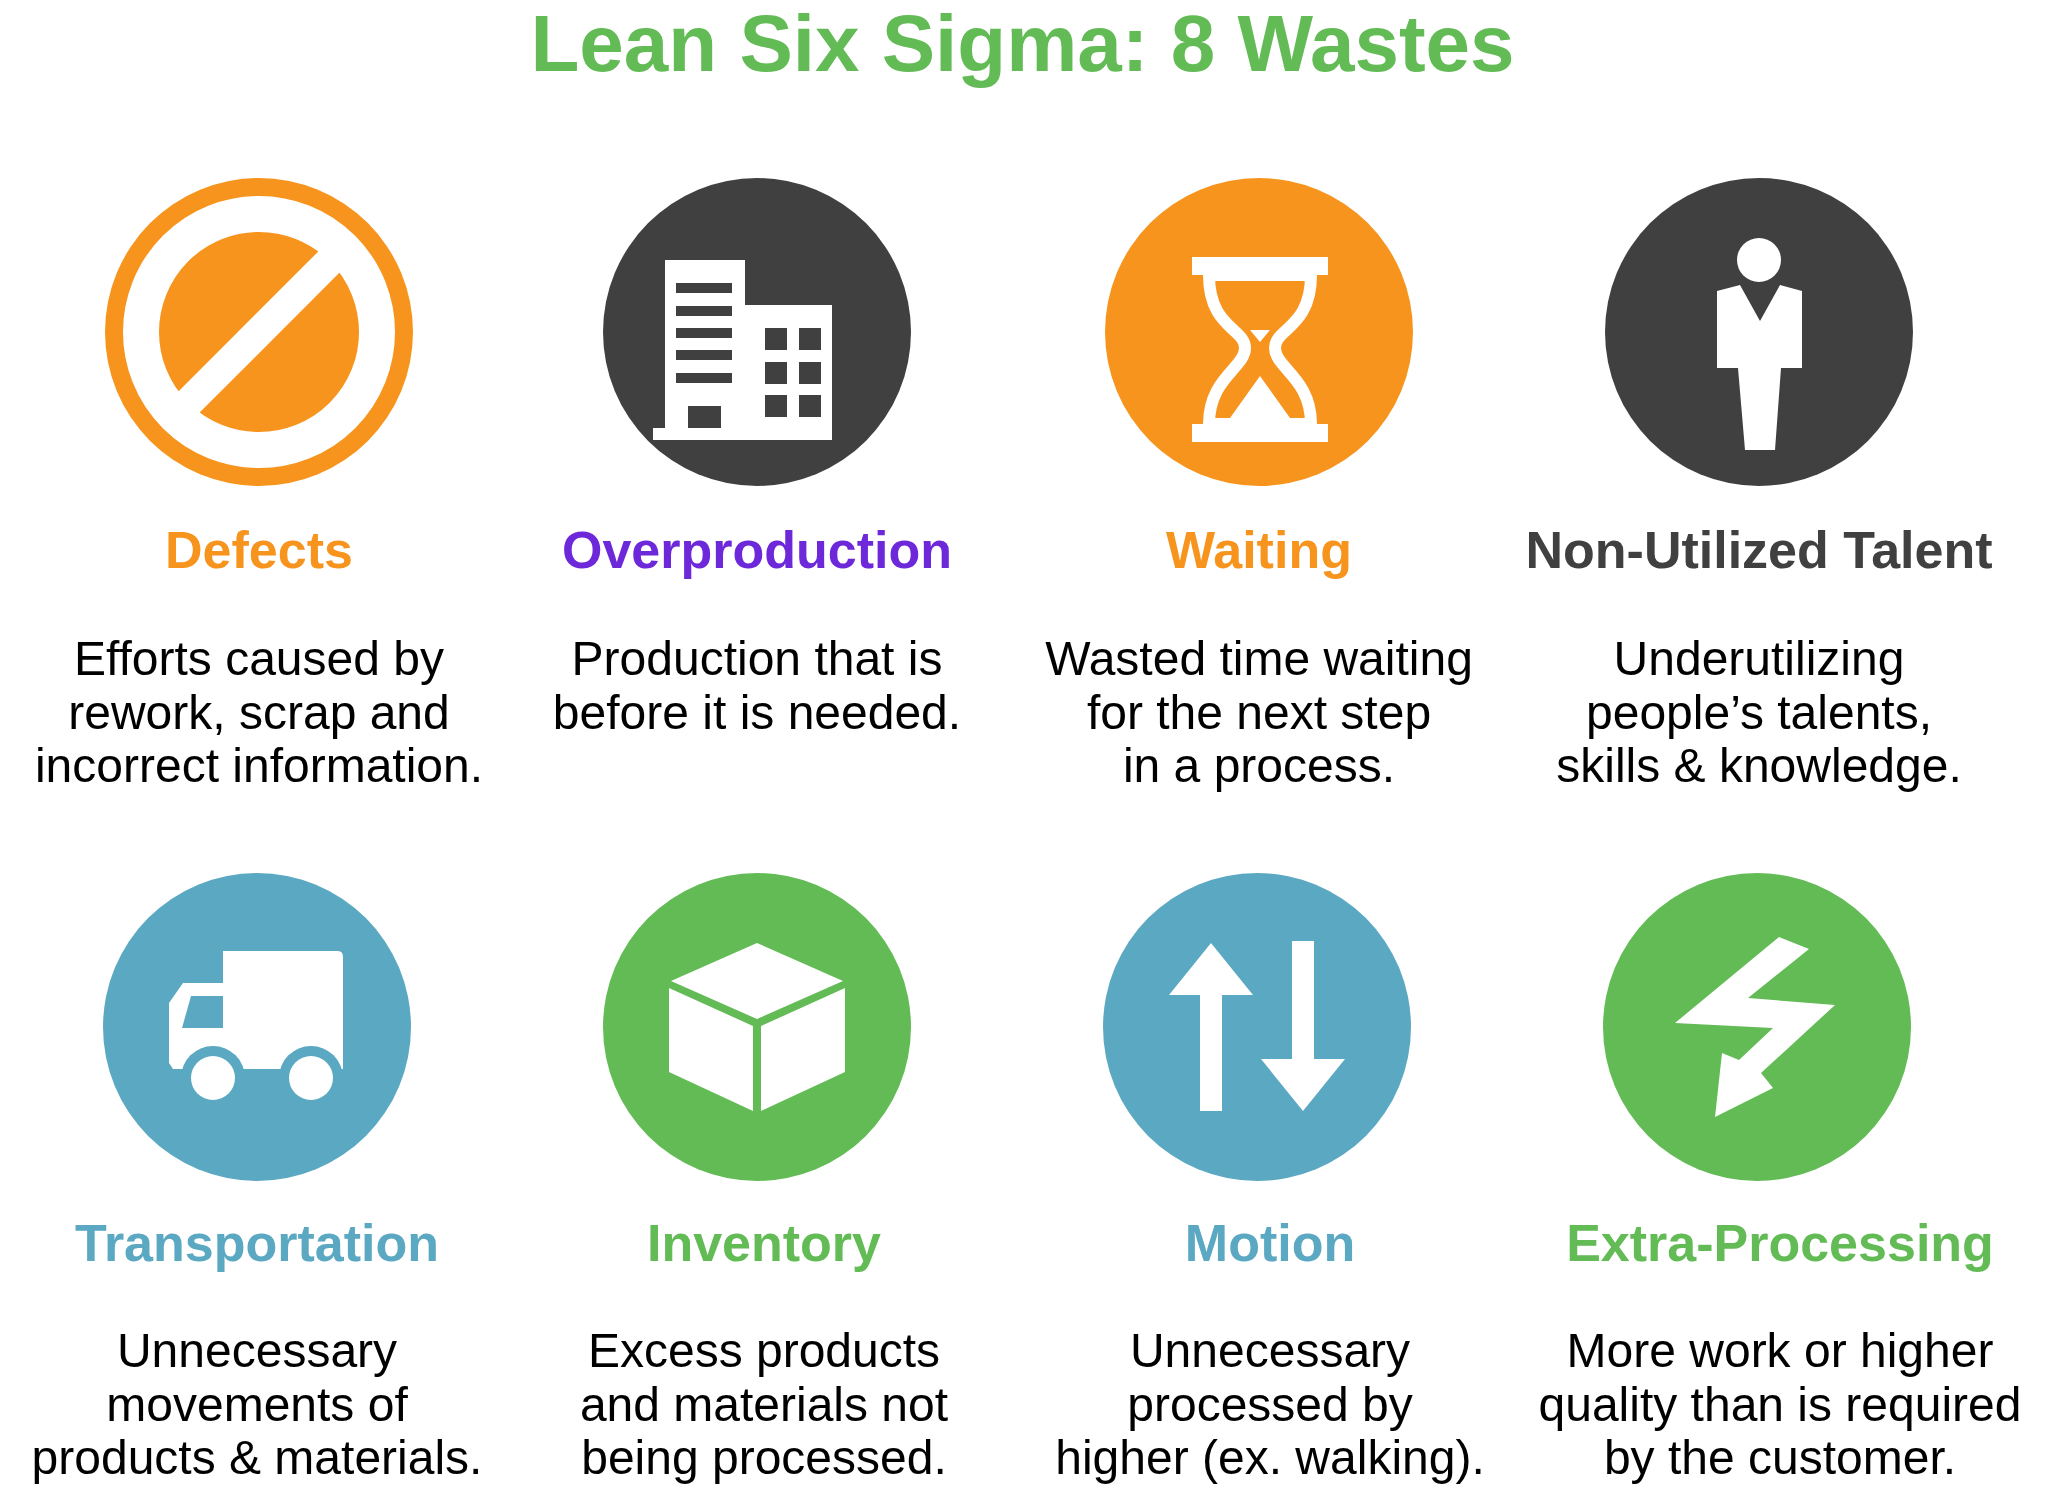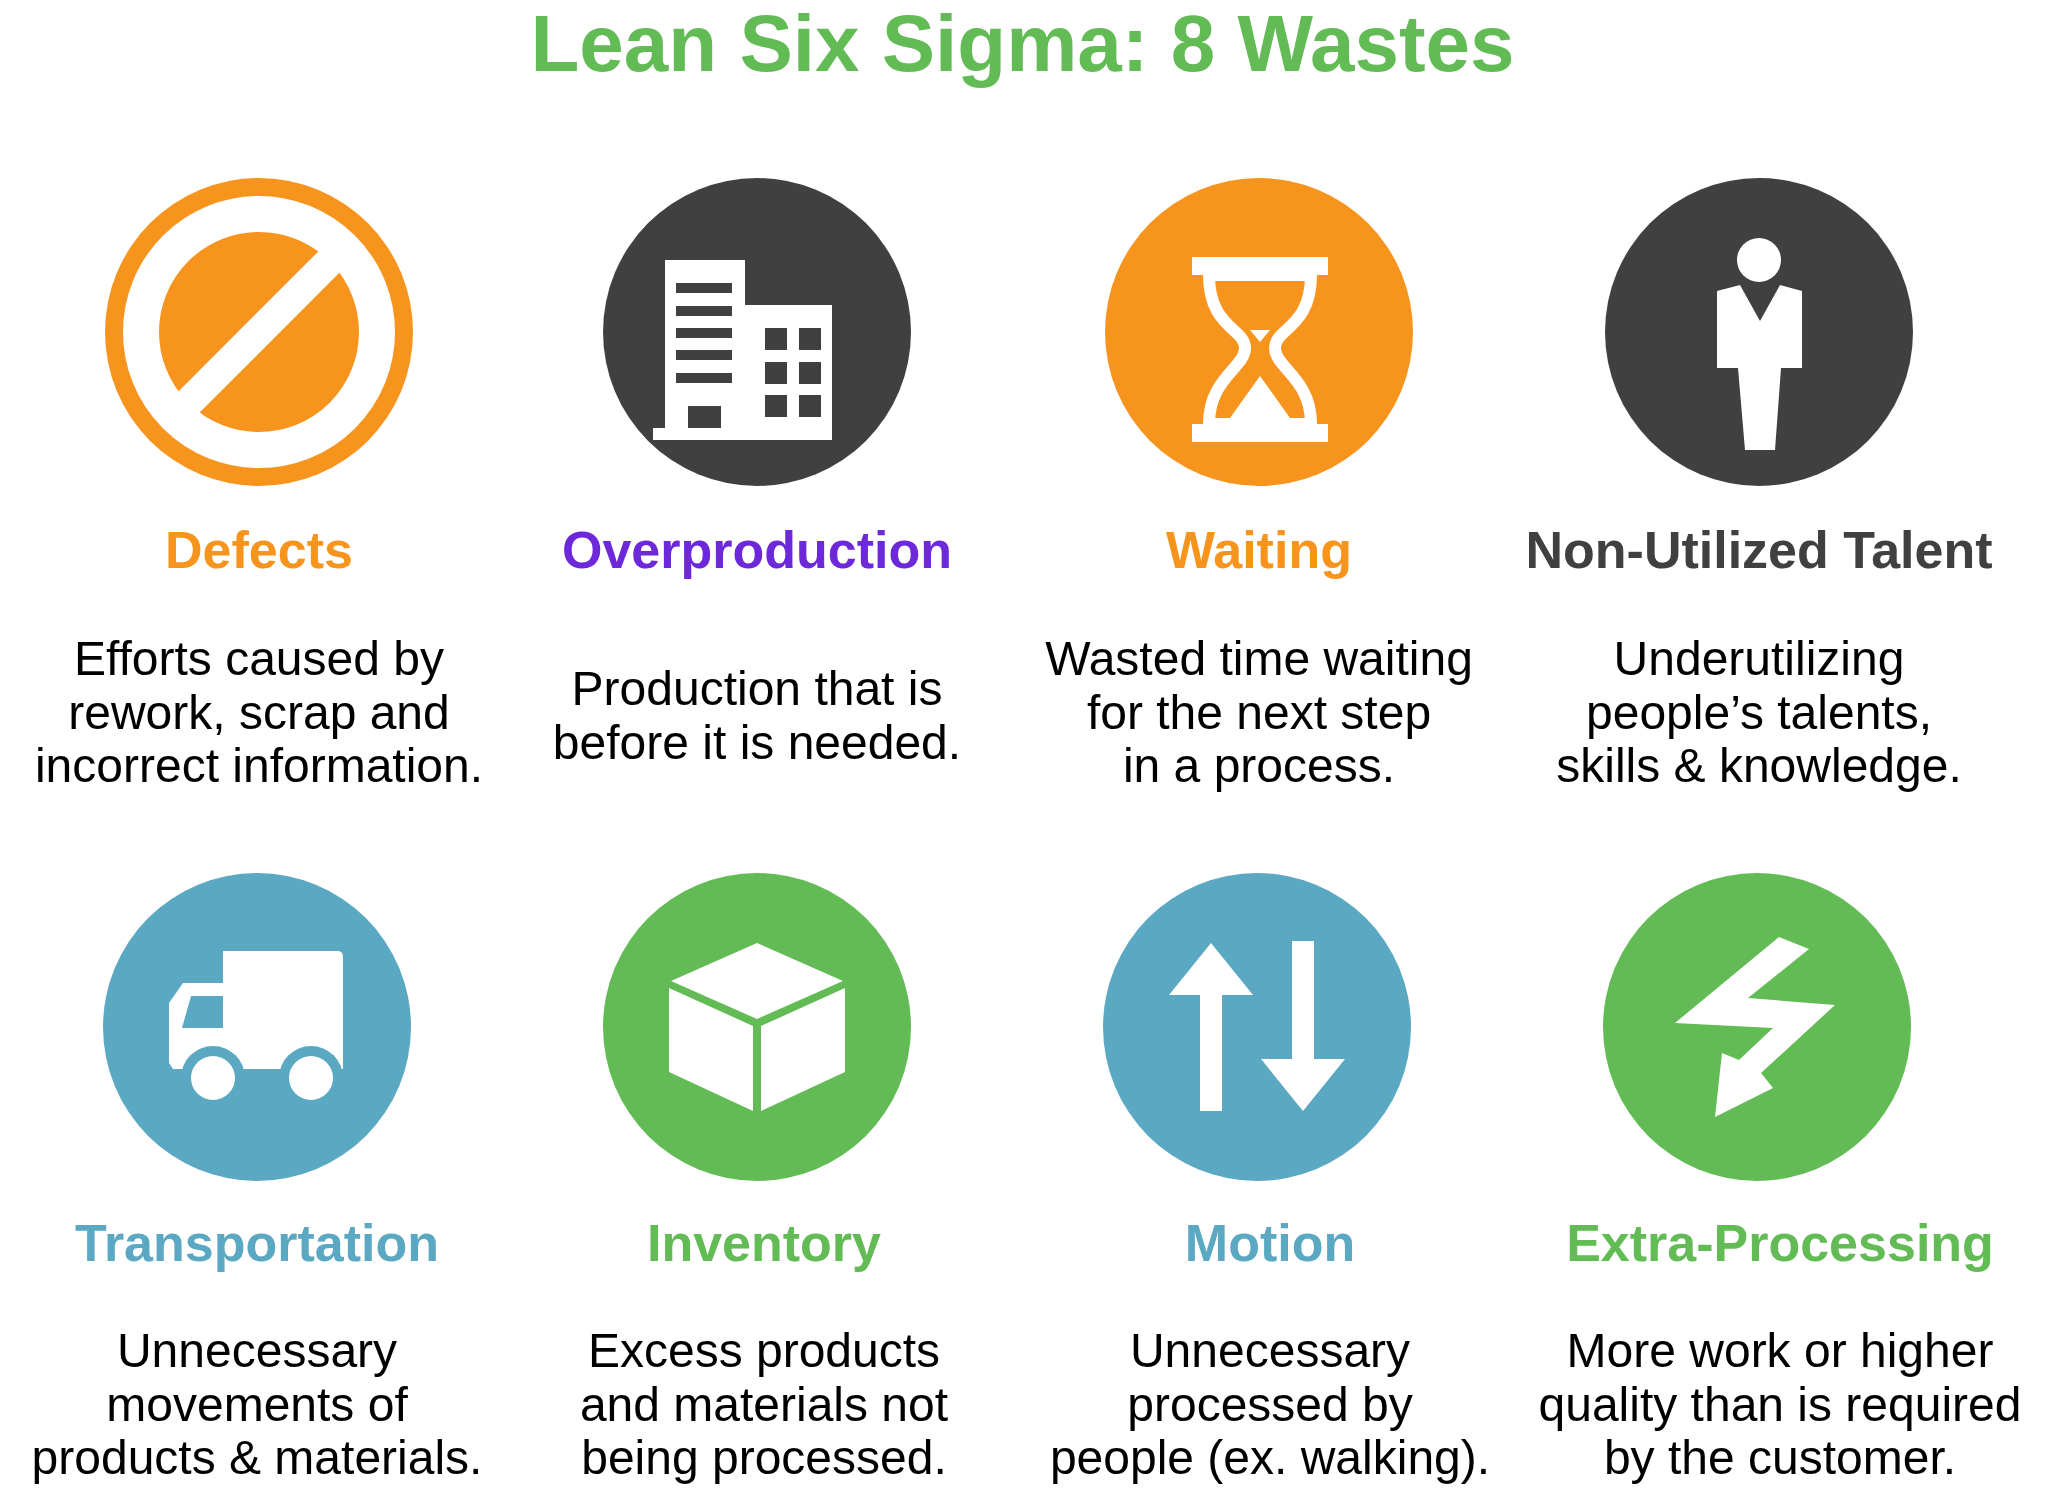--- a/index.html
+++ b/index.html
@@ -105,21 +105,21 @@
         <rect x="162" y="150" width="22" height="22"></rect>
         <rect x="196" y="150" width="22" height="22"></rect>
         <rect x="162" y="184" width="22" height="22"></rect>
         <rect x="196" y="184" width="22" height="22"></rect>
         <rect x="162" y="217" width="22" height="22"></rect>
         <rect x="196" y="217" width="22" height="22"></rect>
       </g>
     </svg>
   </div>
   <div class="waste-heading" style="top:188px; color:#6d28d9;">Overproduction</div>
-  <div class="waste-desc" style="top:300px;margin-top:30px;">
+  <div class="waste-desc" style="top:300px;">
     <span>Production that is</span>
     <span>before it is needed.</span>
   </div>
 </div>
 
 <div class="card" style="left:1259px; top:332px;">
   <div class="icon-circle" style="background:#F7941D;">
     <svg viewBox="0 0 308 308">
       <rect x="87" y="79" width="136" height="18" fill="#fff"></rect>
       <rect x="87" y="246" width="136" height="18" fill="#fff"></rect>
@@ -190,21 +190,21 @@
   <div class="icon-circle" style="background:#5BA8C2; left:-167px;">
     <svg viewBox="0 0 308 308">
       <path d="M108 70 L150 122 L119 122 L119 238 L97 238 L97 122 L66 122 Z" fill="#fff"></path>
       <path d="M189 68 L211 68 L211 186 L242 186 L200 238 L158 186 L189 186 Z" fill="#fff"></path>
     </svg>
   </div>
   <div class="waste-heading" style="top:186px; color:#5BA8C2;">Motion</div>
   <div class="waste-desc" style="top:297px;">
     <span>Unnecessary</span>
     <span>processed by</span>
-    <span>people (ex. walking).</span>
+    <span>higher (ex. walking).</span>
   </div>
 </div>
 
 <div class="card" style="left:1780px; top:1027px;">
   <div class="icon-circle" style="background:#62BB55; left:-177px;">
     <svg viewBox="0 0 308 308">
       <path d="M176 64 L206 76 L145 125 L232 132 L158 200 L170 215 L112 244 L119 180 L136 187 L170 155 L72 150 Z" fill="#fff"></path>
     </svg>
   </div>
   <div class="waste-heading" style="top:186px; color:#62BB55;">Extra-Processing</div>

